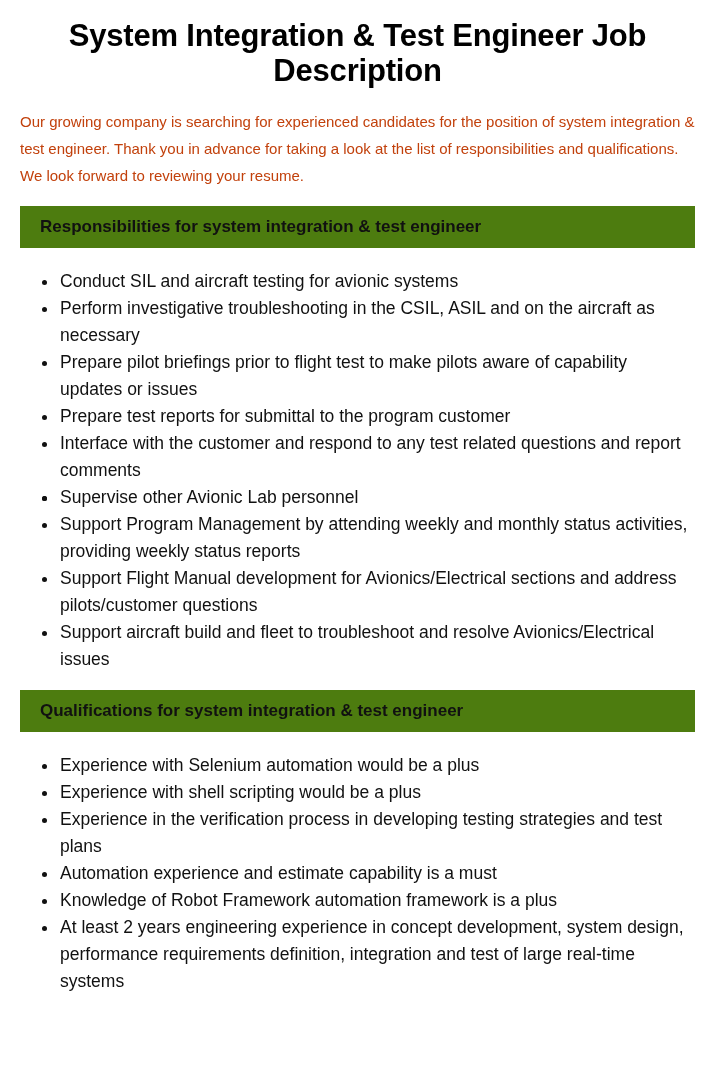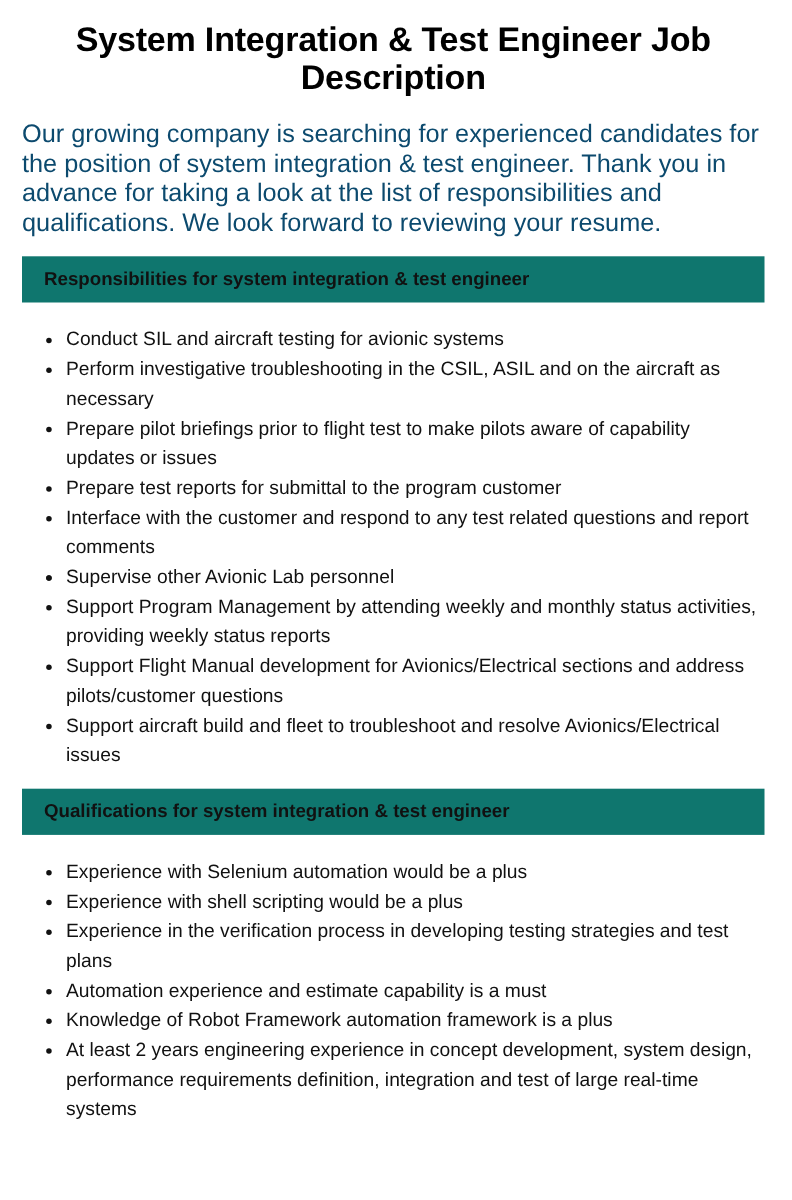--- a/index.html
+++ b/index.html
@@ -22,27 +22,27 @@
       padding-top: 18px;
       text-align: center;
       font-size: 31px;
       font-weight: bold;
       line-height: 35px;
       letter-spacing: -0.2px;
       color: #000000;
     }
     .intro {
       margin: 20px 0 0 0;
-      font-size: 23px;
+      font-size: 15px;
       line-height: 27px;
-      color: #0c4a6e;
+      color: #c2410c;
     }
     .section-header {
       margin-top: 17px;
-      background: #0f766e;
+      background: #4d7c0f;
       height: 42px;
       display: flex;
       align-items: center;
       padding-left: 20px;
       font-size: 17px;
       font-weight: bold;
       color: #111111;
     }
     .section-header.second {
     }

